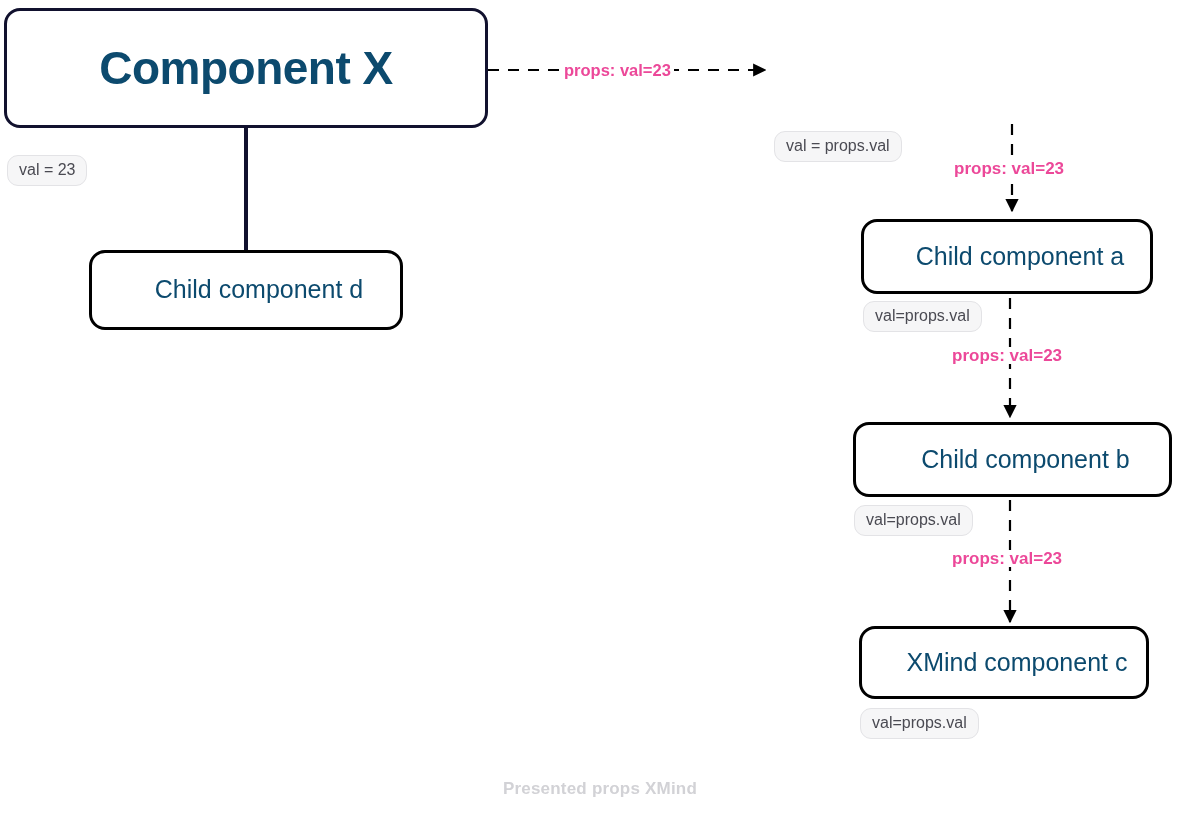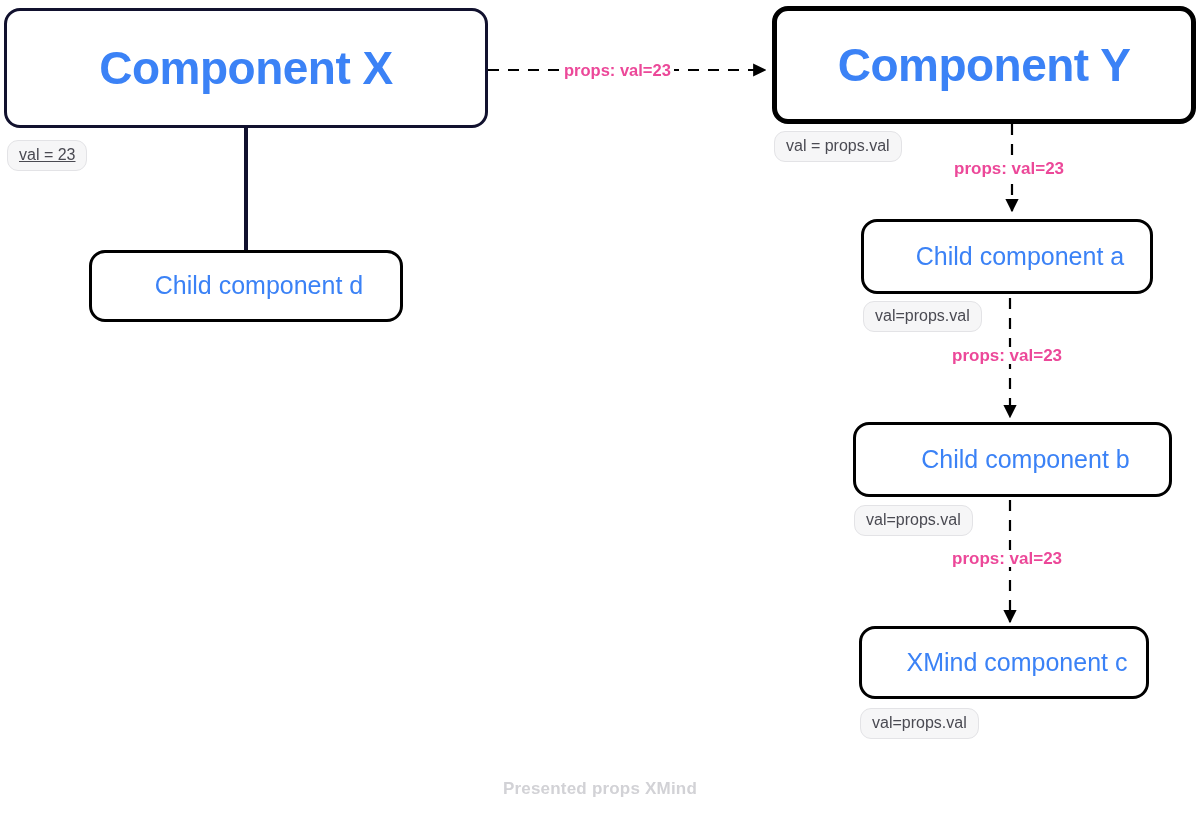--- a/index.html
+++ b/index.html
@@ -31,21 +31,21 @@
   }
 
   
   .node {
     position: absolute;
     box-sizing: border-box;
     background: #ffffff;
     border-radius: 14px;
     display: flex;
     align-items: center;
-    color: #3b82f6;
+    color: #0c4a6e;
     white-space: nowrap;
   }
   .node-label {
     display: block;
     line-height: 1.1;
   }
 
   .node.root {
     border: 3px solid #11112e;
     border-radius: 16px;
@@ -140,28 +140,25 @@
     <path d="M 1012 124 L 1012 211" stroke="#000000" stroke-width="2.2" fill="none" stroke-dasharray="11 9" marker-end="url(#arrow-head)"></path>
 
     <path d="M 1010 298 L 1010 417" stroke="#000000" stroke-width="2.2" fill="none" stroke-dasharray="11 9" marker-end="url(#arrow-head)"></path>
 
     <path d="M 1010 500 L 1010 622" stroke="#000000" stroke-width="2.2" fill="none" stroke-dasharray="11 9" marker-end="url(#arrow-head)"></path>
   </svg>
 
   <div class="node root" style="left:4px; top:8px; width:484px; height:120px;">
     <span class="node-label">Component X</span>
   </div>
-  <div class="pill" style="left:7px; top:140px;text-decoration:underline;">val = 23</div>
+  <div class="pill" style="left:7px; top:155px;">val = 23</div>
 
-  <div class="node root-selected" style="left:772px; top:6px; width:424px; height:118px;">
-    <span class="node-label">Component Y</span>
-  </div>
   <div class="pill" style="left:774px; top:131px;border-radius:11px;">val = props.val</div>
 
-  <div class="node child" style="left:89px; top:250px; width:314px; height:72px;">
+  <div class="node child" style="left:89px; top:250px; width:314px; height:80px;">
     <span class="node-label">Child component d</span>
   </div>
 
   <div class="node child" style="left:861px; top:219px; width:292px; height:75px;">
     <span class="node-label">Child component a</span>
   </div>
   <div class="pill" style="left:863px; top:301px;">val=props.val</div>
 
   <div class="node child" style="left:853px; top:422px; width:319px; height:75px;">
     <span class="node-label">Child component b</span>

